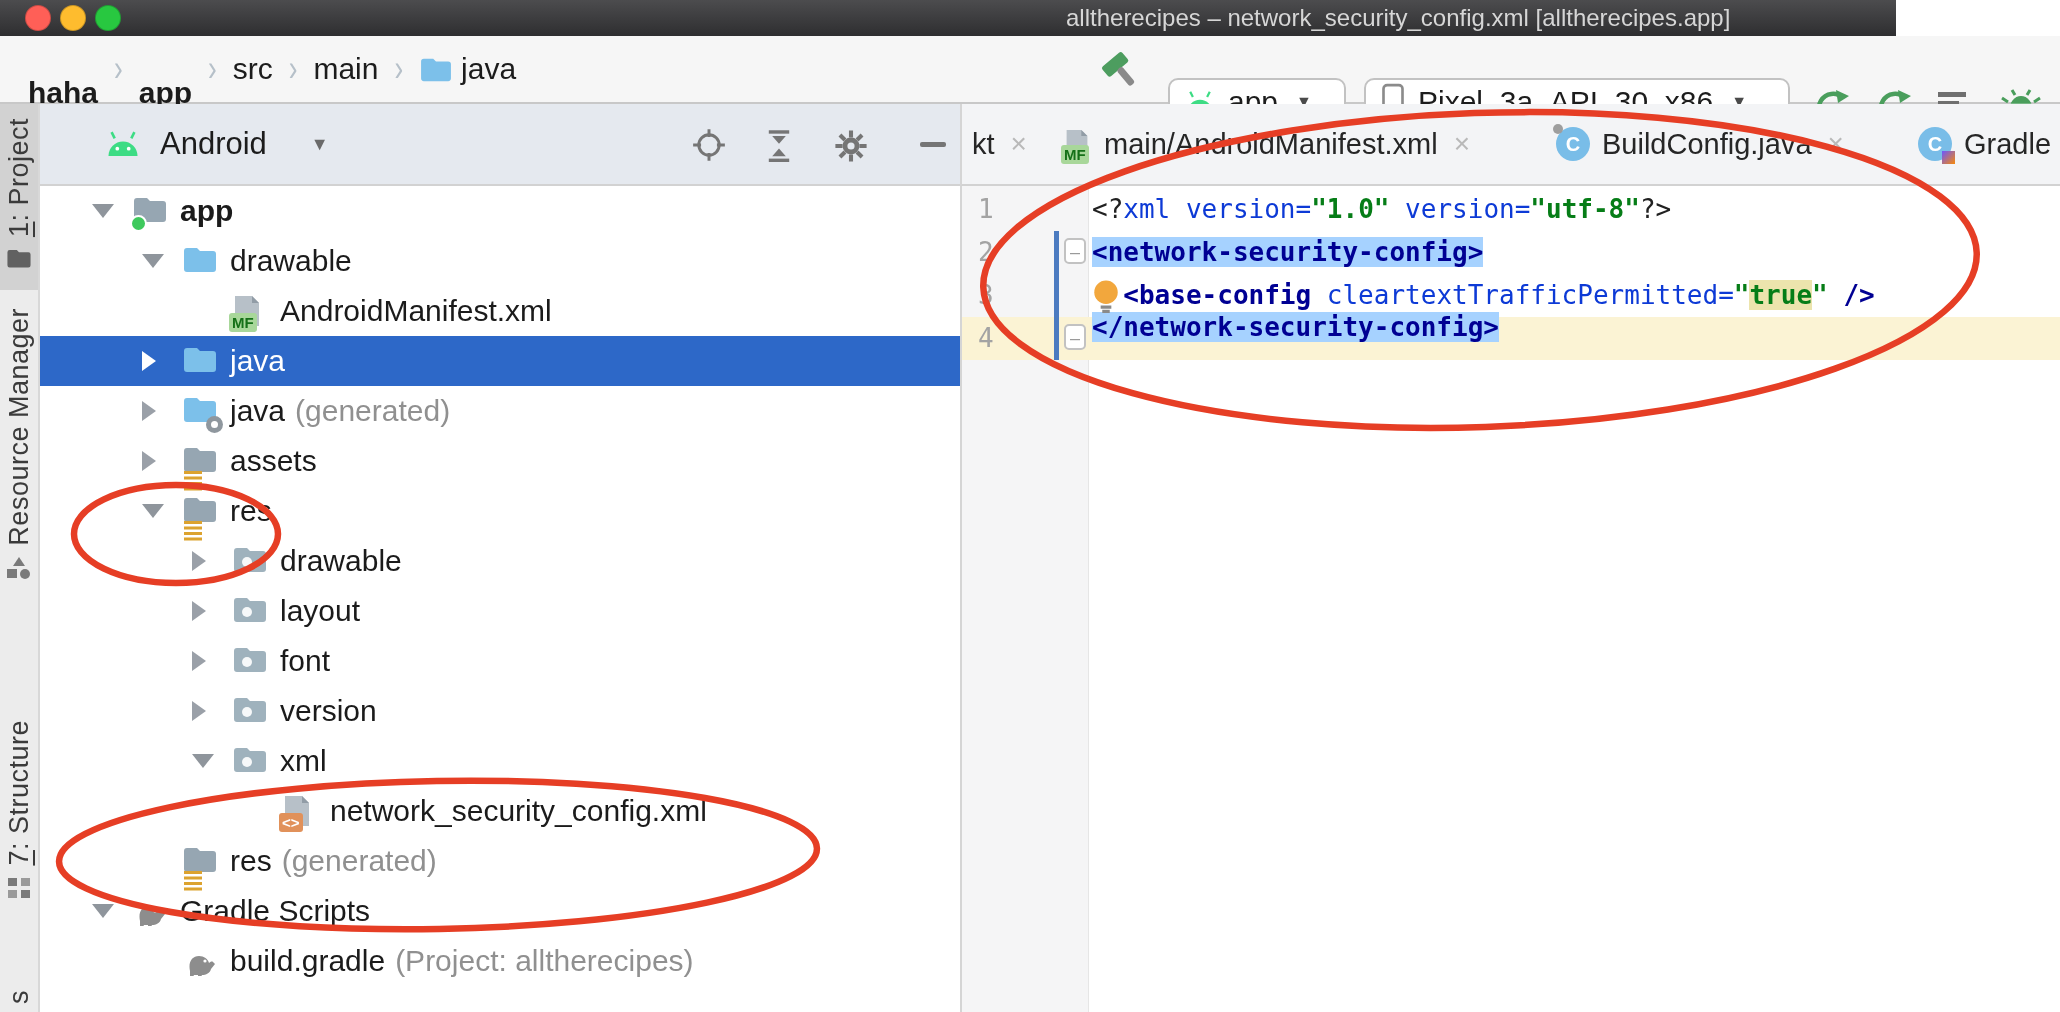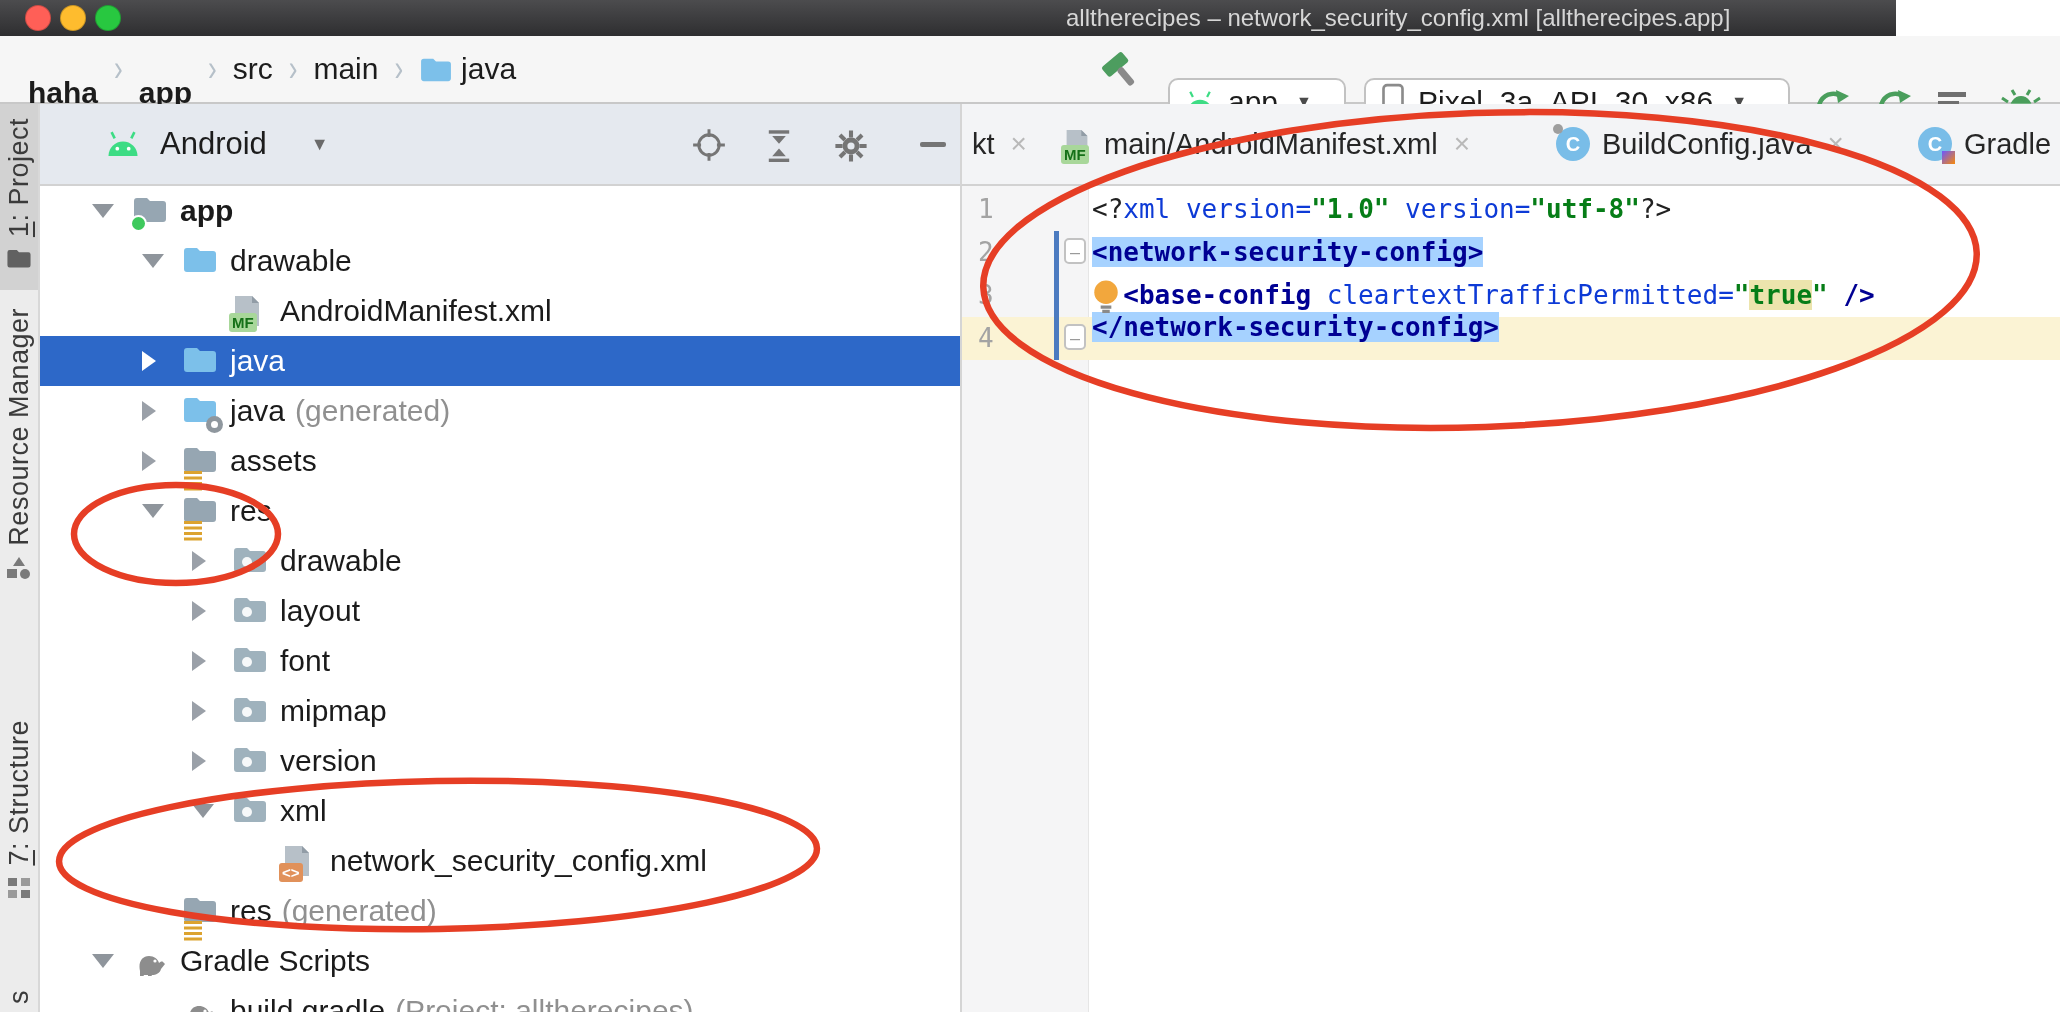--- a/index.html
+++ b/index.html
@@ -441,32 +441,20 @@
         </span>
       <span class="ticon">
         <svg class="isvg" width="36" height="30" viewBox="0 0 36 30">
             <path d="M2 7q0-3 3-3h10l3 3h13q3 0 3 3v15q0 3-3 3H5q-3 0-3-3z" fill="#9fb2bd"></path>
           </svg>
         <span class="dotw"></span>
       </span>
       <span class="tlab">font</span>
     </div>
 
-    <div class="trow l2">
-      <span class="abox">
-          <i class="ar col"></i>
-        </span>
-      <span class="ticon">
-        <svg class="isvg" width="36" height="30" viewBox="0 0 36 30">
-            <path d="M2 7q0-3 3-3h10l3 3h13q3 0 3 3v15q0 3-3 3H5q-3 0-3-3z" fill="#9fb2bd"></path>
-          </svg>
-        <span class="dotw"></span>
-      </span>
-      <span class="tlab">mipmap</span>
-    </div>
 
     <div class="trow l2">
       <span class="abox">
           <i class="ar col"></i>
         </span>
       <span class="ticon">
         <svg class="isvg" width="36" height="30" viewBox="0 0 36 30">
             <path d="M2 7q0-3 3-3h10l3 3h13q3 0 3 3v15q0 3-3 3H5q-3 0-3-3z" fill="#9fb2bd"></path>
           </svg>
         <span class="dotw"></span>

